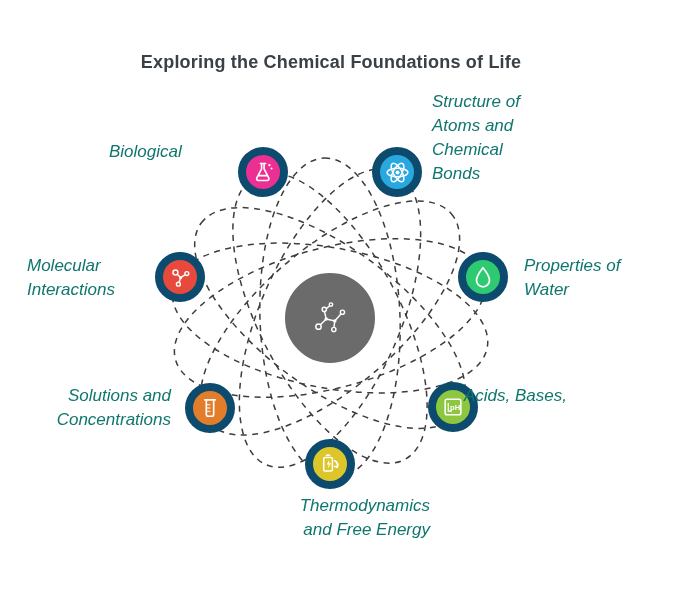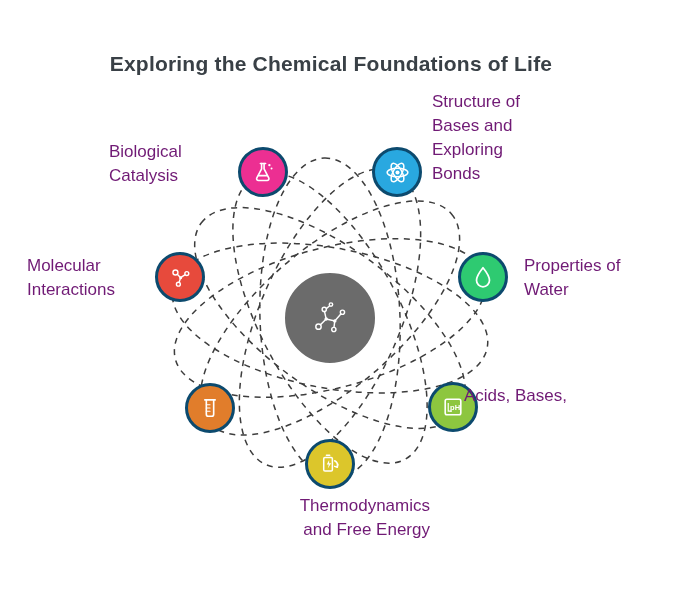--- a/index.html
+++ b/index.html
@@ -2,47 +2,47 @@
 <html><head>
 <meta charset="utf-8">
 <style>
   * { margin: 0; padding: 0; box-sizing: border-box; }
   html, body { background: #ffffff; }
   body { font-family: "Liberation Sans", sans-serif; }
   .stage { position: relative; width: 678px; height: 600px; background: #ffffff; overflow: hidden; }
 
   .title {
     position: absolute; left: 0; top: 52px; width: 662px;
-    text-align: center; font-size: 21px; font-weight: bold;
+    text-align: center; font-size: 18px; font-weight: bold;
     color: #394046; letter-spacing: 0.2px;
   }
 
   .orbits { position: absolute; left: 0; top: 0; }
 
   .hub {
     position: absolute; left: 281px; top: 269px; width: 98px; height: 98px;
     border: 4px solid #ffffff; border-radius: 50%;
     display: flex; align-items: center; justify-content: center;
     background: #6b6b6b;
   }
 
   .node {
     position: absolute; width: 50px; height: 50px;
-    border: 3px solid #0c4a6e; border-radius: 50%;
+    border: 8px solid #0c4a6e; border-radius: 50%;
     display: flex; align-items: center; justify-content: center; text-align: right;
   }
   .n-structure { left: 372px; top: 147px; }
   .n-catalysis { left: 238px; top: 147px; }
   .n-water     { left: 458px; top: 252px; }
   .n-molecular { left: 155px; top: 252px; }
   .n-acids     { left: 428px; top: 382px; }
   .n-solutions { left: 185px; top: 383px; }
   .n-thermo    { left: 305px; top: 439px; }
 
-  .label { position: absolute; font-size: 17px; line-height: 24px; color: #701a75; }
+  .label { position: absolute; font-size: 17px; line-height: 24px; color: #0f766e; font-style: italic; }
   .label span { display: block; }
   .l-structure { left: 432px; top: 90px;  width: 120px; text-align: left; }
   .l-catalysis { left: 109px; top: 140px; width: 120px; }
   .l-water     { left: 524px; top: 254px; width: 130px; text-align: left; }
   .l-molecular { left: 27px;  top: 254px; width: 120px; }
   .l-acids     { left: 464px; top: 384px; width: 135px; text-align: left; }
   .l-solutions { left: 31px;  top: 384px; width: 140px; text-align: right; }
   .l-thermo    { left: 230px; top: 494px; width: 200px; text-align: right; }
 </style>
 </head>
@@ -150,43 +150,46 @@
         <path d="M8.7 4 h3"></path>
         <path d="M16.3 9 a4.8 4.8 0 0 1 2.3 5.8"></path>
         <path d="M19.2 12.3 l-0.4 2.7 -2.5 -0.8"></path>
       </g>
       <path d="M11.2 8.2 L9 12.4 h1.9 l-1 3.8 3.2 -4.9 h-1.9 z" fill="#ffffff"></path>
     </svg>
   </div>
 
   <div class="label l-structure">
     <span>Structure of</span>
-    <span>Bases and</span>
-    <span>Exploring</span>
+    <span>Atoms and</span>
+    <span>Chemical</span>
     <span>Bonds</span>
   </div>
 
   <div class="label l-catalysis">
     <span>Biological</span>
-    <span>Catalysis</span>
   </div>
 
   <div class="label l-water">
     <span>Properties of</span>
     <span>Water</span>
   </div>
 
   <div class="label l-molecular">
     <span>Molecular</span>
     <span>Interactions</span>
   </div>
 
   <div class="label l-acids">
     <span>Acids, Bases,</span>
   </div>
 
+  <div class="label l-solutions">
+    <span>Solutions and</span>
+    <span>Concentrations</span>
+  </div>
 
   <div class="label l-thermo">
     <span>Thermodynamics</span>
     <span>and Free Energy</span>
   </div>
 
 </div>
 
 </body></html>

